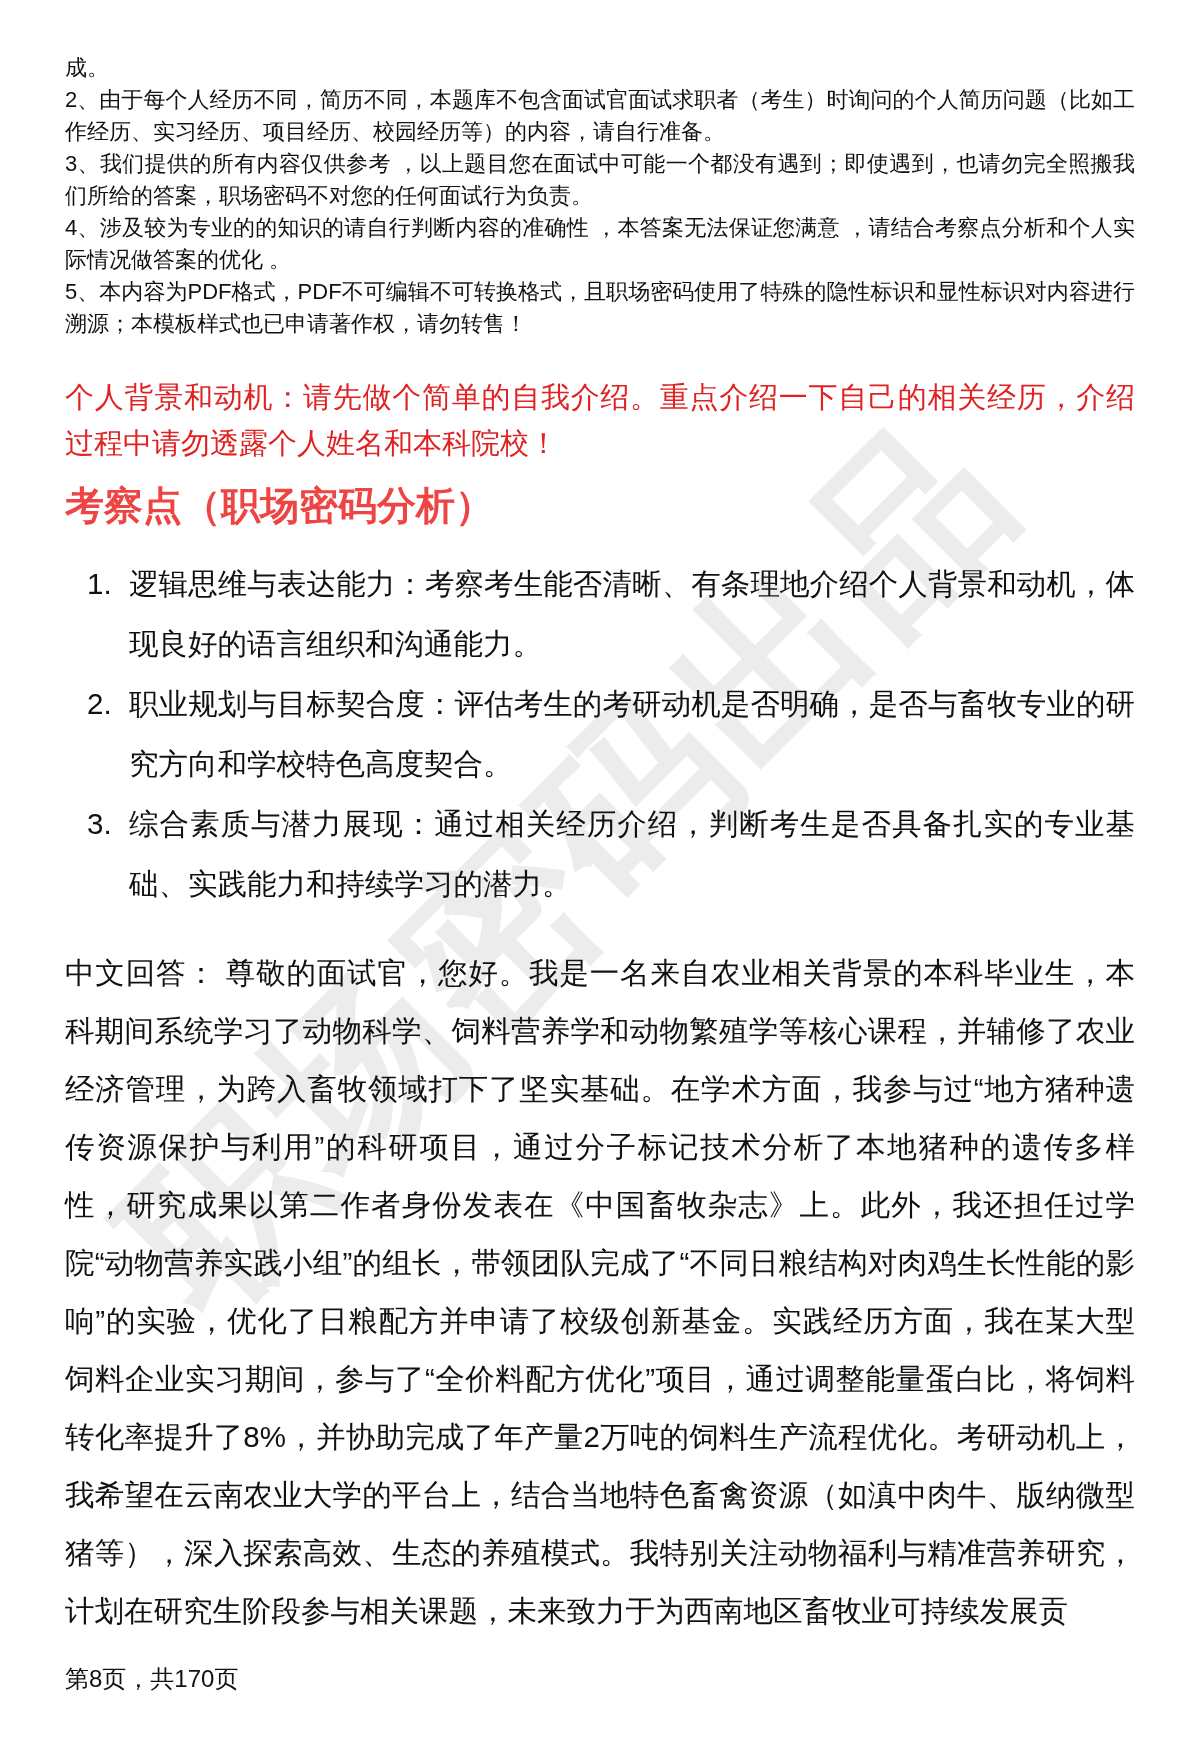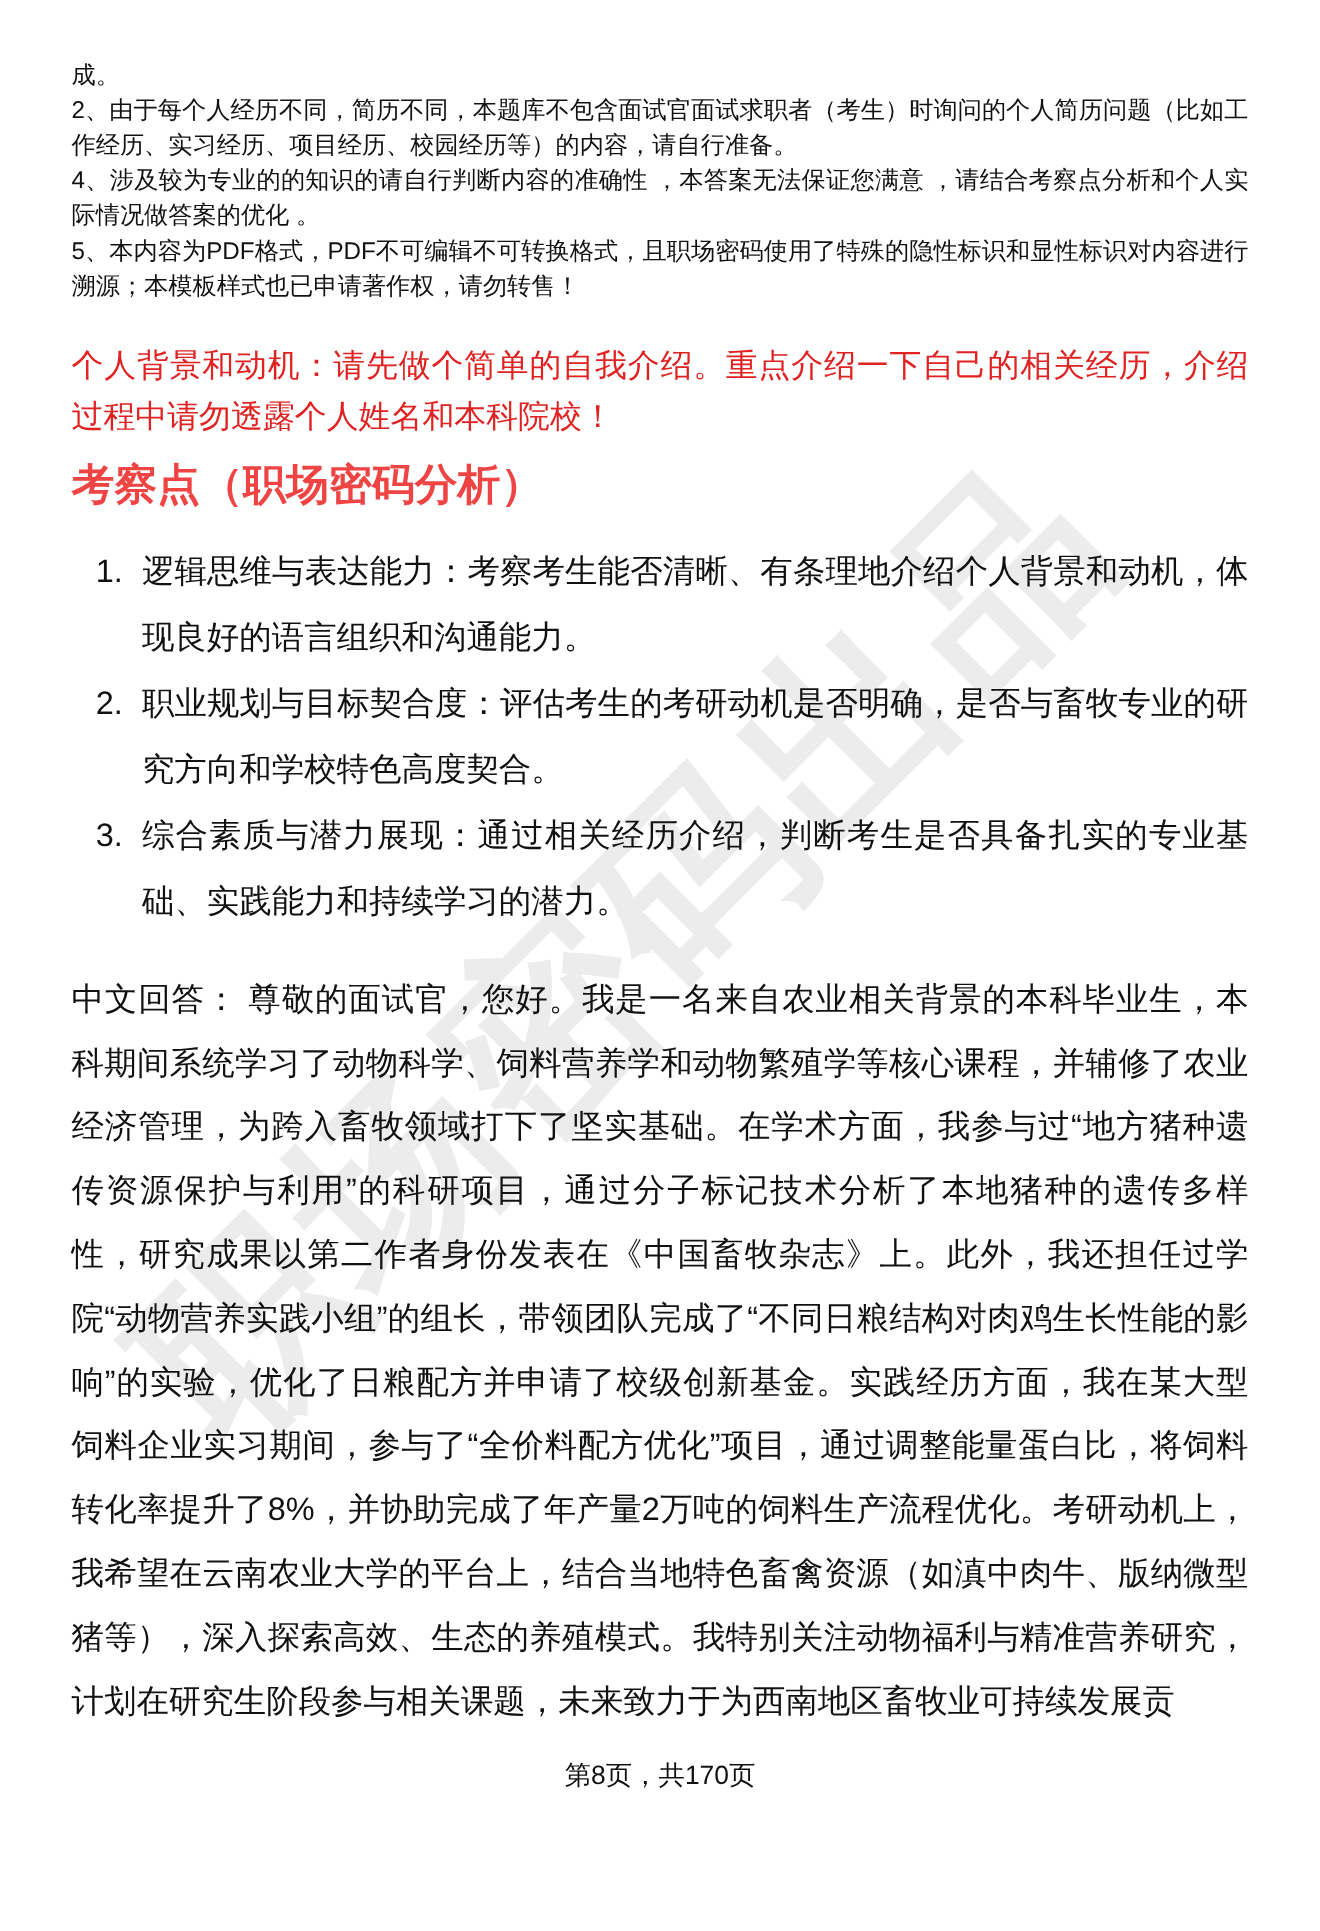--- a/index.html
+++ b/index.html
@@ -29,34 +29,35 @@
   }
   .points { margin-top: 28px; font-size: 29.5px; line-height: 60px; }
   .point { display: flex; padding-left: 22px; }
   .point-num { flex: none; width: 42px; }
   .point-text { flex: 1; text-align: justify; }
   .answer {
     margin-top: 30px; font-size: 29.5px; line-height: 58px;
     text-align: justify;
   }
   .footer {
-    margin-top: 24px; text-align: center;
+    margin-top: 24px; text-align: left;
     font-size: 24px; line-height: 30px; color: #111111;
   }
 </style>
 </head>
 <body>
 
 <div class="watermark">职场密码出品</div>
 
 <div class="content">
 
   <div class="notices">
     <div class="notice-line">成。</div>
     <div class="notice-line">2、由于每个人经历不同，简历不同，本题库不包含面试官面试求职者（考生）时询问的个人简历问题（比如工作经历、实习经历、项目经历、校园经历等）的内容，请自行准备。</div>
+    <div class="notice-line">3、我们提供的所有内容仅供参考 ，以上题目您在面试中可能一个都没有遇到；即使遇到，也请勿完全照搬我们所给的答案，职场密码不对您的任何面试行为负责。</div>
     <div class="notice-line">4、涉及较为专业的的知识的请自行判断内容的准确性 ，本答案无法保证您满意 ，请结合考察点分析和个人实际情况做答案的优化 。</div>
     <div class="notice-line">5、本内容为PDF格式，PDF不可编辑不可转换格式，且职场密码使用了特殊的隐性标识和显性标识对内容进行溯源；本模板样式也已申请著作权，请勿转售！</div>
   </div>
 
   <div class="q-heading">个人背景和动机：请先做个简单的自我介绍。重点介绍一下自己的相关经历，介绍过程中请勿透露个人姓名和本科院校！</div>
 
   <div class="a-heading">考察点（职场密码分析）</div>
 
   <div class="points">
     <div class="point">

